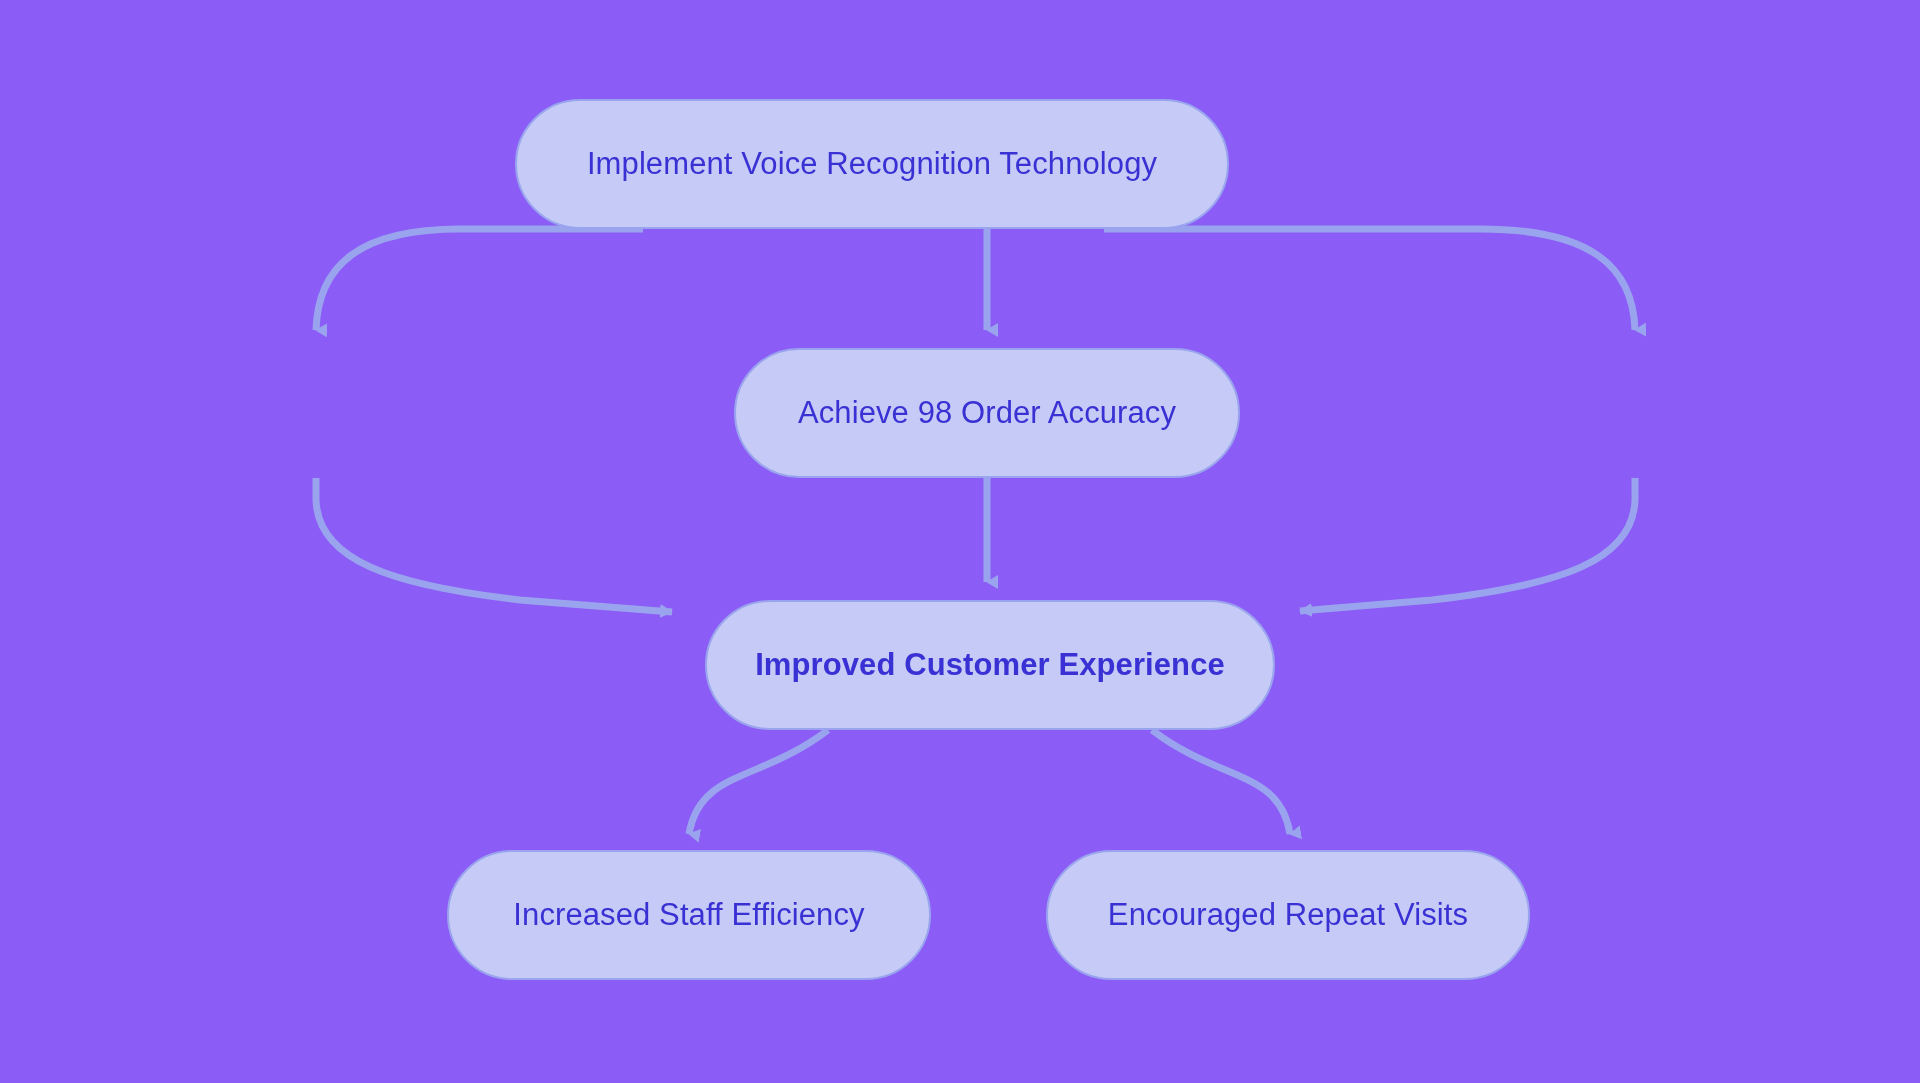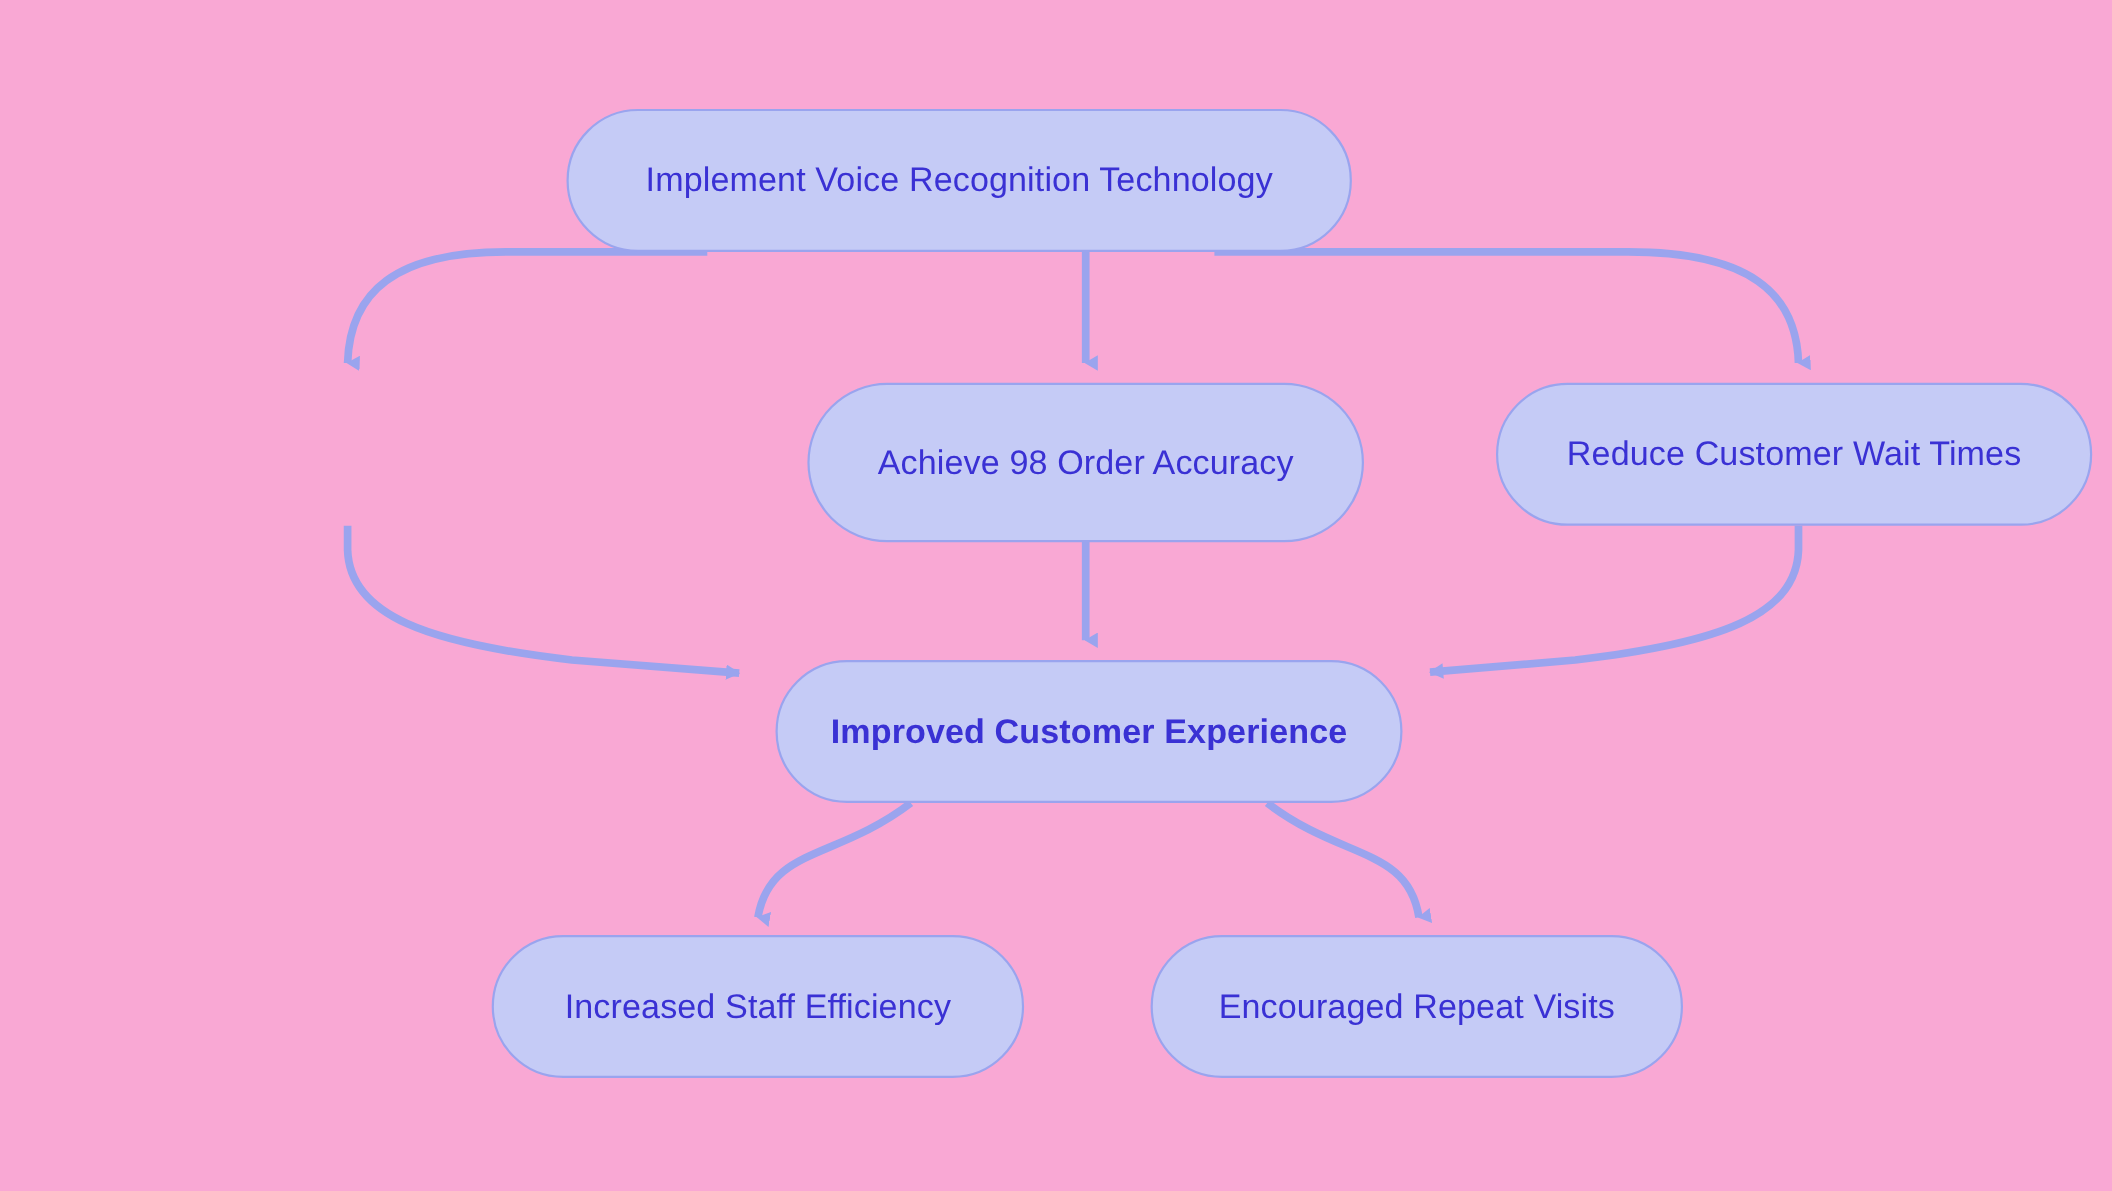--- a/index.html
+++ b/index.html
@@ -8,21 +8,21 @@
     padding: 0;
     background: #ffffff;
   }
   body {
     font-family: "Liberation Sans", sans-serif;
   }
   #flow-root {
     position: relative;
     width: 1920px;
     height: 1083px;
-    background: #f9a8d4;
+    background: #8b5cf6;
     overflow: hidden;
   }
   #edge-layer {
     position: absolute;
     left: 0;
     top: 0;
     width: 1920px;
     height: 1083px;
     pointer-events: none;
   }
@@ -78,27 +78,24 @@
     <path d="M 828,730 C 760,782 700,770 689,834" fill="none" stroke="#9aa4ee" stroke-width="7" stroke-linecap="butt" marker-end="url(#arrow-down)"></path>
 
     <path d="M 1152,730 C 1220,782 1280,770 1290,834" fill="none" stroke="#9aa4ee" stroke-width="7" stroke-linecap="butt" marker-end="url(#arrow-down)"></path>
   </svg>
 
   <div class="node" style="left:515px; top:99px; width:714px; height:130px;">
     <span class="node-label">Implement Voice Recognition Technology</span>
   </div>
 
 
-  <div class="node" style="left:734px; top:348px; width:506px; height:145px;text-align:right;">
+  <div class="node" style="left:734px; top:348px; width:506px; height:130px;text-align:right;">
     <span class="node-label">Achieve 98 Order Accuracy</span>
   </div>
 
-  <div class="node" style="left:1360px; top:348px; width:542px; height:130px;">
-    <span class="node-label">Reduce Customer Wait Times</span>
-  </div>
 
   <div class="node" style="left:705px; top:600px; width:570px; height:130px;font-weight:bold;">
     <span class="node-label">Improved Customer Experience</span>
   </div>
 
   <div class="node" style="left:1046px; top:850px; width:484px; height:130px;">
     <span class="node-label">Encouraged Repeat Visits</span>
   </div>
 
   <div class="node" style="left:447px; top:850px; width:484px; height:130px;">

